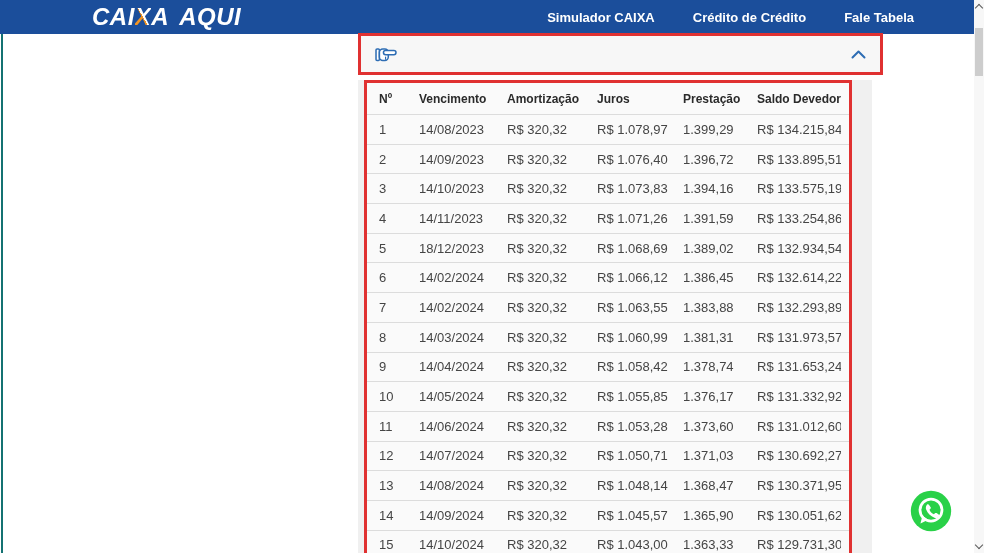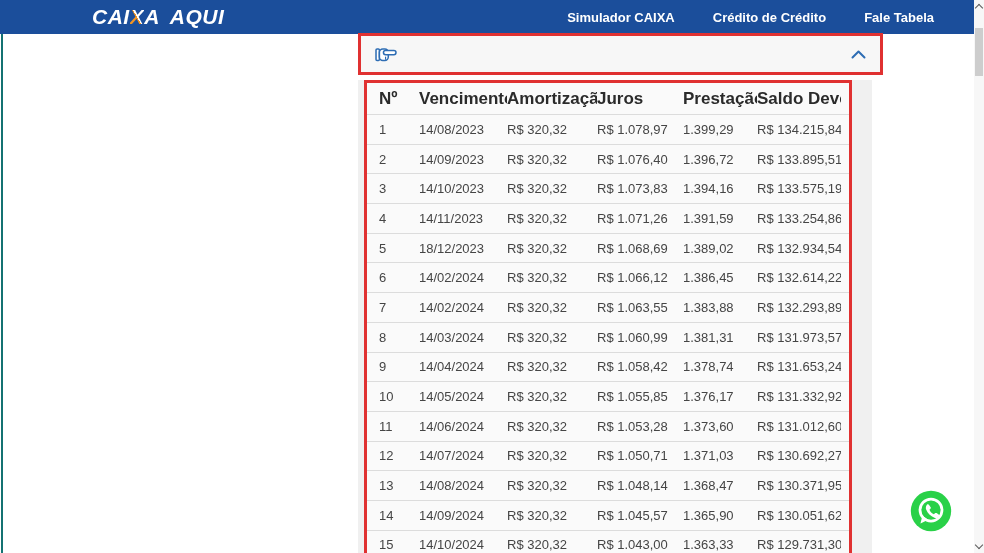--- a/index.html
+++ b/index.html
@@ -9,29 +9,29 @@
     font-family:"Liberation Sans","DejaVu Sans",sans-serif;
     -webkit-font-smoothing:antialiased;
   }
   
   .navbar{
     position:absolute;left:0;top:0;width:974px;height:34px;
     background:#1B4E9B;display:flex;align-items:center;
   }
   .logo{
     position:absolute;left:92px;top:0;height:34px;display:flex;align-items:center;
-    font-style:italic;font-weight:bold;font-size:21px;color:#ffffff;letter-spacing:.5px;
+    font-style:italic;font-weight:bold;font-size:24px;color:#ffffff;letter-spacing:.5px;
   }
   .logo .gap{width:10px;}
   .logo-x{
     background:linear-gradient(to top right,#F39422 50%,#ffffff 50%);
     -webkit-background-clip:text;background-clip:text;color:transparent;
   }
   .nav-menu{
-    margin-left:auto;margin-right:40px;display:flex;gap:38px;
+    margin-left:auto;margin-right:60px;display:flex;gap:38px;
     font-size:13px;font-weight:bold;color:#ffffff;
   }
   .nav-item{cursor:pointer;white-space:nowrap;}
   
   .left-strip{position:absolute;left:1px;top:34px;width:2px;height:519px;background:#147272;}
   
   .panel{position:absolute;left:358px;top:33px;width:525px;}
   .acc-header{
     box-sizing:border-box;height:42px;width:525px;
     border:3px solid #E03131;background:#f7f7f7;
@@ -43,21 +43,21 @@
   .acc-body{margin-top:5px;width:514px;background:#f0f0f0;padding-bottom:8px;}
   
   .table-box{
     box-sizing:border-box;margin-left:6px;width:488px;
     border:3px solid #E03131;background:#fafafa;
   }
   .thead-row,.trow{
     display:grid;grid-template-columns:40px 88px 90px 86px 74px 1fr;
     padding-left:12px;padding-right:8px;align-items:center;
   }
-  .thead-row{height:31px;font-size:17px;font-weight:bold;color:#2b2b2b;}
+  .thead-row{height:31px;font-size:12px;font-weight:bold;color:#2b2b2b;}
   .trow{height:28.7px;font-size:13px;color:#454545;border-top:1px solid #dcdcdc;}
   .cell{white-space:nowrap;overflow:hidden;}
   
   .wa-btn{position:absolute;left:909px;top:489px;width:44px;height:44px;cursor:pointer;}
   
   .scrollbar{position:absolute;right:0;top:0;width:10px;height:553px;background:#f7f7f7;}
   .sb-arrow{position:absolute;left:2px;width:5px;height:5px;border-top:1.6px solid #5a5a5a;border-right:1.6px solid #5a5a5a;}
   .sb-up{top:5px;transform:rotate(-45deg);}
   .sb-down{bottom:5px;transform:rotate(135deg);}
   .sb-thumb{position:absolute;left:1px;top:28px;width:8px;height:48px;background:#cdcdcd;}

